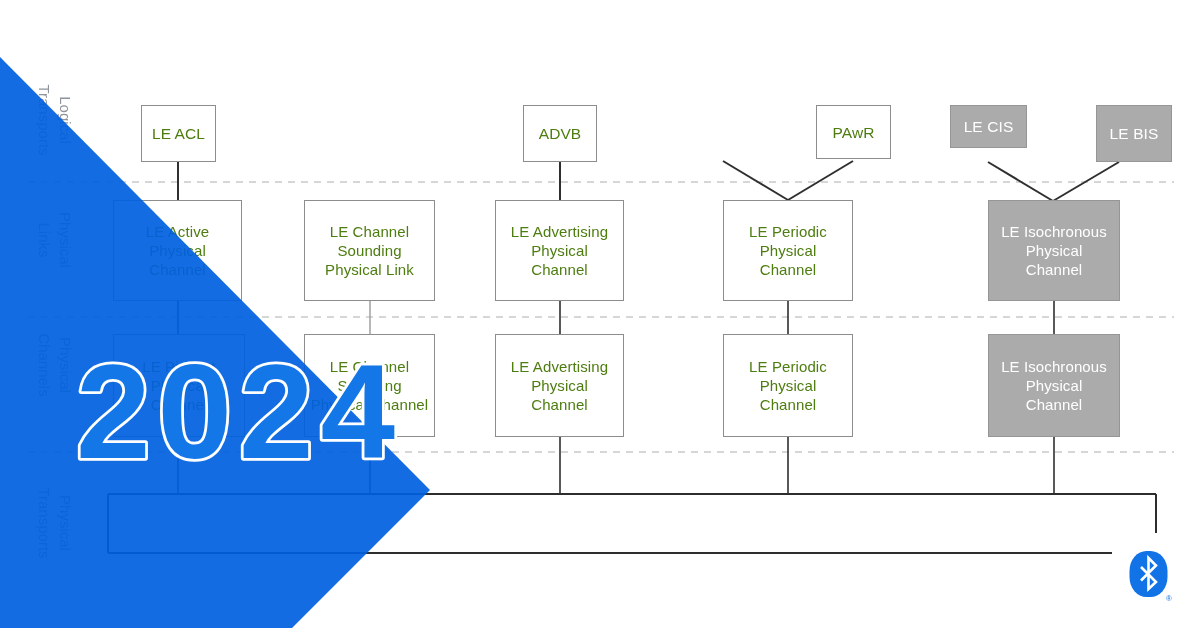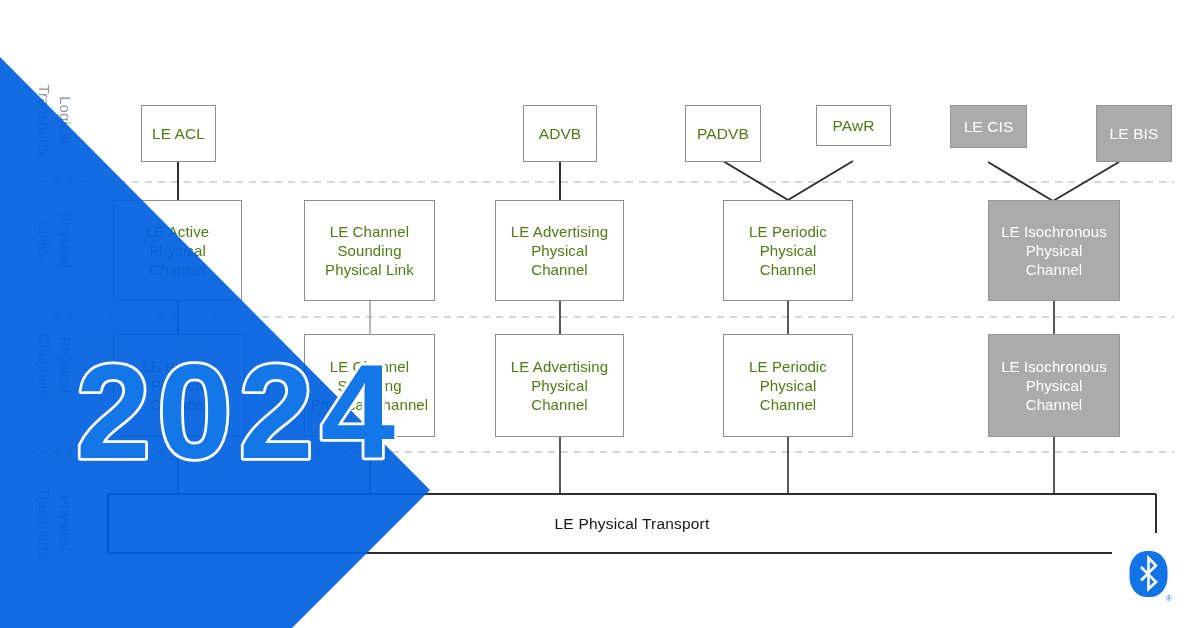--- a/index.html
+++ b/index.html
@@ -77,22 +77,21 @@
 Transports</div>
   <div class="band-label" style="left:-25px;top:218px;">Physical
 Links</div>
   <div class="band-label" style="left:-25px;top:343px;">Physical
 Channels</div>
   <div class="band-label" style="left:-25px;top:501px;">Physical
 Transports</div>
 
   <div class="box top" style="left:141px;top:105px;width:75px;height:57px;">LE ACL</div>
   <div class="box top" style="left:523px;top:105px;width:74px;height:57px;">ADVB</div>
-  <div class="box top" style="left:685px;top:105px;width:76px;height:57px;">PADVB</div>
-  <div class="box top" style="left:816px;top:105px;width:75px;height:41px;">PAwR</div>
+  <div class="box top" style="left:816px;top:105px;width:75px;height:54px;">PAwR</div>
   <div class="box top gray" style="left:950px;top:105px;width:77px;height:43px;">LE CIS</div>
   <div class="box top gray" style="left:1081px;top:105px;width:76px;height:57px;margin-left:15px;">LE BIS</div>
 
   <div class="box" style="left:113px;top:200px;width:129px;height:101px;">LE Active
 Physical
 Channel</div>
   <div class="box" style="left:304px;top:200px;width:131px;height:101px;">LE Channel
 Sounding
 Physical Link</div>
   <div class="box" style="left:495px;top:200px;width:129px;height:101px;">LE Advertising
@@ -114,21 +113,20 @@
   <div class="box" style="left:495px;top:334px;width:129px;height:103px;">LE Advertising
 Physical
 Channel</div>
   <div class="box" style="left:723px;top:334px;width:130px;height:103px;">LE Periodic
 Physical
 Channel</div>
   <div class="box gray" style="left:988px;top:334px;width:132px;height:103px;">LE Isochronous
 Physical
 Channel</div>
 
-  <div class="transport-label">LE Physical Transport</div>
 
   <svg class="layer z3" viewBox="0 0 1200 628">
     <polygon points="0,57 430,490 292,628 0,628" fill="#0060E0" fill-opacity="0.92"></polygon>
     <text x="76" y="458" font-family="Liberation Sans, sans-serif" font-weight="bold" font-size="134" letter-spacing="7" fill="#1377E8" stroke="#ffffff" stroke-width="5.5" paint-order="stroke" stroke-linejoin="round">2024</text>
   </svg>
 
   <svg class="layer z4" viewBox="0 0 1200 628">
     <rect x="1129.5" y="551" width="38" height="46" rx="17" ry="20" fill="#1173E6"></rect>
     <path d="M1141,567 L1156,582 L1148.5,589 L1148.5,558 L1156,565.5 L1141,580.5" fill="none" stroke="#ffffff" stroke-width="2.6" stroke-linejoin="miter"></path>
     <text x="1166" y="601" font-family="Liberation Sans, sans-serif" font-size="8" fill="#1173E6">®</text>

